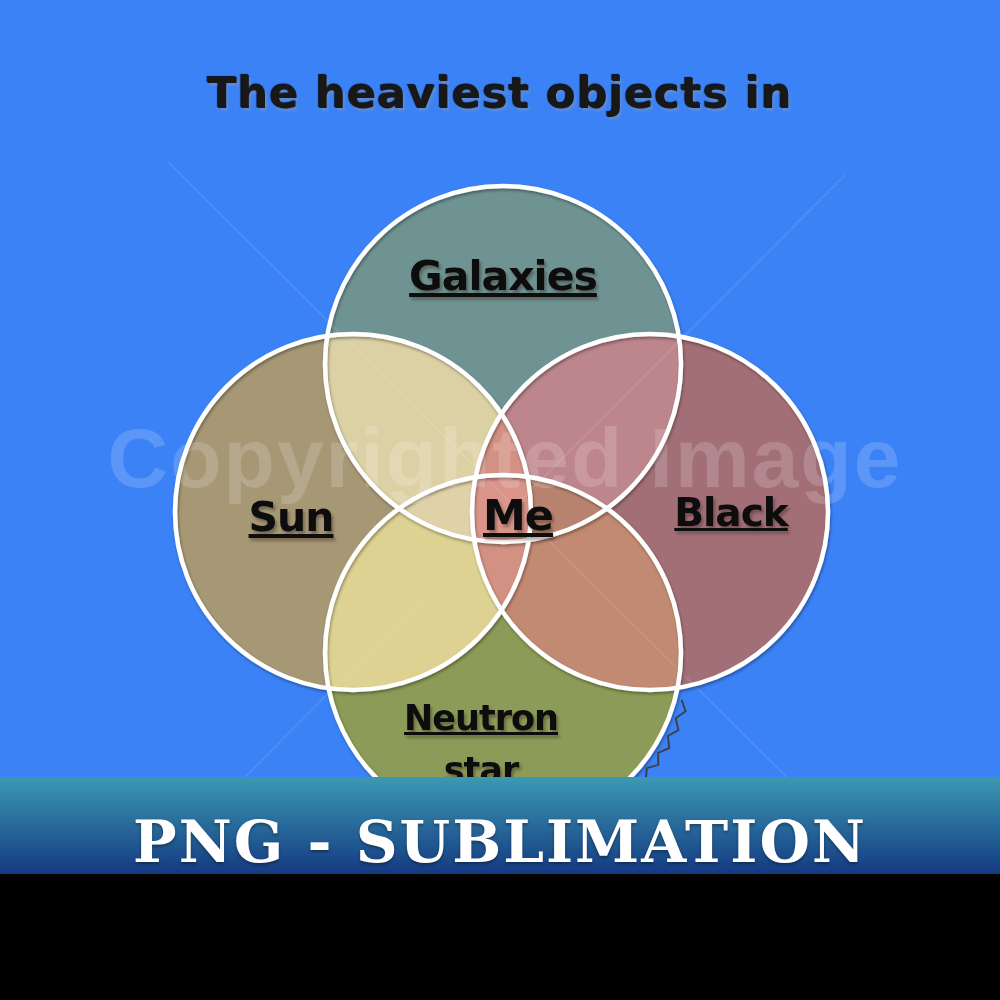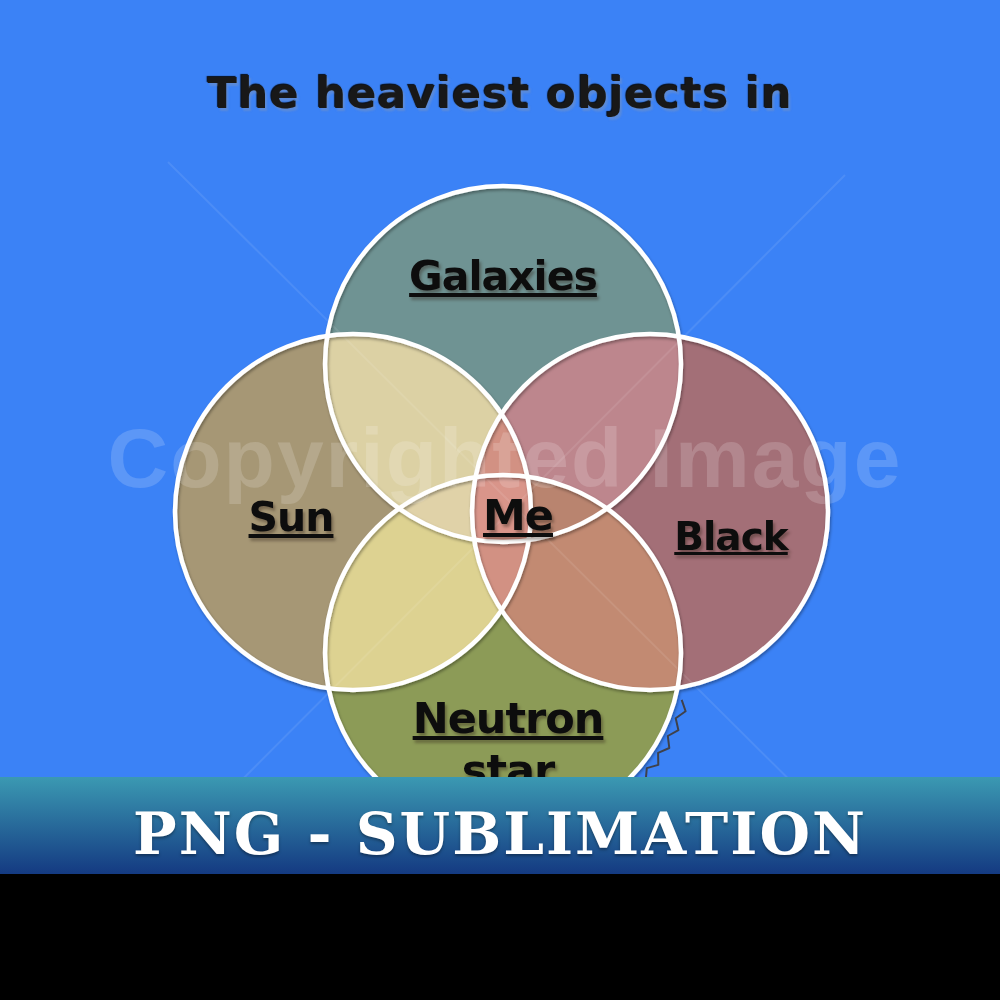--- a/index.html
+++ b/index.html
@@ -43,22 +43,22 @@
     color: #0d0d0d;
     font-weight: bold;
     text-align: center;
     letter-spacing: -1px;
     text-shadow: 2px 3px 3px rgba(50,35,25,0.40);
     white-space: nowrap;
     text-decoration: underline;
   }
   .lbl-galaxies { left: 503px; top: 276px; font-size: 41px; }
   .lbl-sun      { left: 291px; top: 517px; font-size: 41px; }
-  .lbl-blackhole{ left: 731px; top: 513px; font-size: 39px; line-height: 52px; margin-top: 24px; }
-  .lbl-neutron  { left: 508px; top: 744px; font-size: 43px; line-height: 52px; }
+  .lbl-blackhole{ left: 731px; top: 513px; font-size: 39px; line-height: 52px; }
+  .lbl-neutron  { left: 481px; top: 744px; font-size: 35px; line-height: 52px; }
   .lbl-me       { left: 506px; top: 515px; font-size: 43px; margin-left: 12px; }
 
   
   .watermark {
     position: absolute;
     left: 505px;
     top: 458px;
     transform: translate(-50%, -50%);
     font-family: "Liberation Sans", sans-serif;
     font-size: 84px;
@@ -74,21 +74,21 @@
     position: absolute;
     left: 0;
     bottom: 0;
     width: 1000px;
     height: 97px;
   }
   .banner svg { position: absolute; left: 0; top: 0; }
   .banner-text {
     position: absolute;
     left: 0;
-    top: 8px;
+    top: 16px;
     width: 1000px;
     height: 97px;
     display: flex;
     align-items: center;
     justify-content: center;
     font-family: "DejaVu Serif", serif;
     font-weight: bold;
     font-size: 58px;
     letter-spacing: 2px;
     color: #ffffff;

